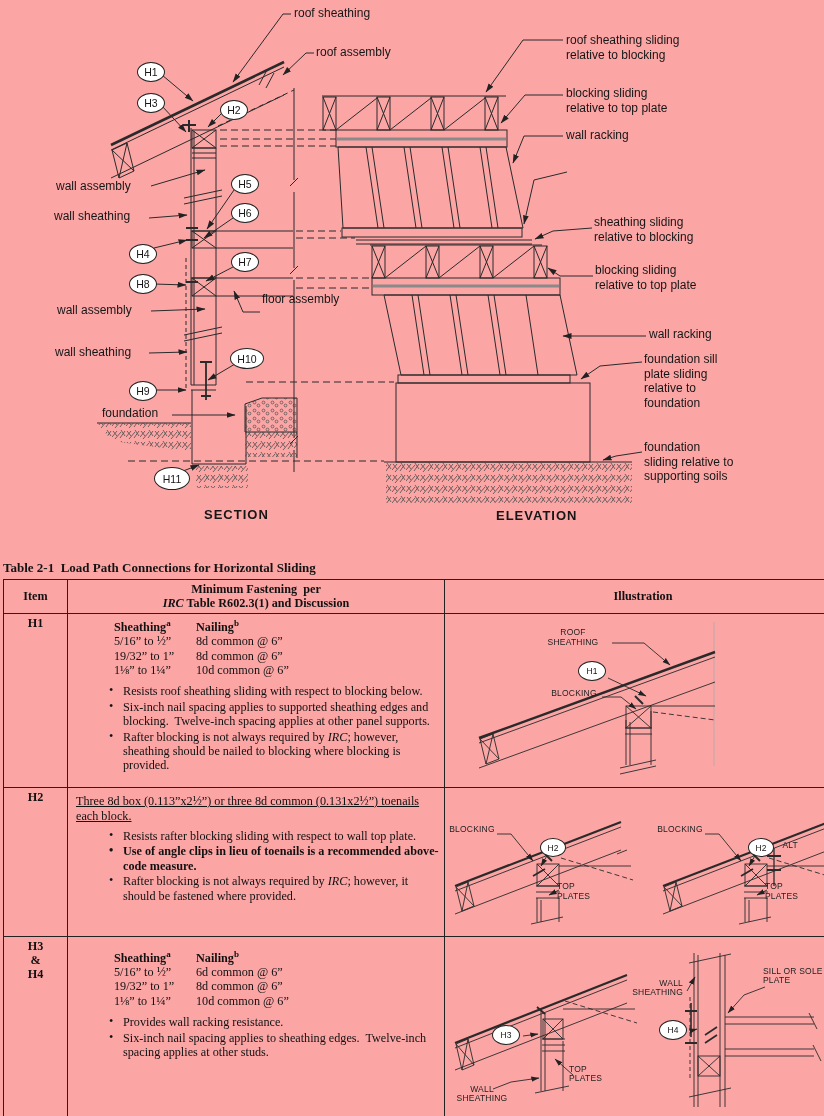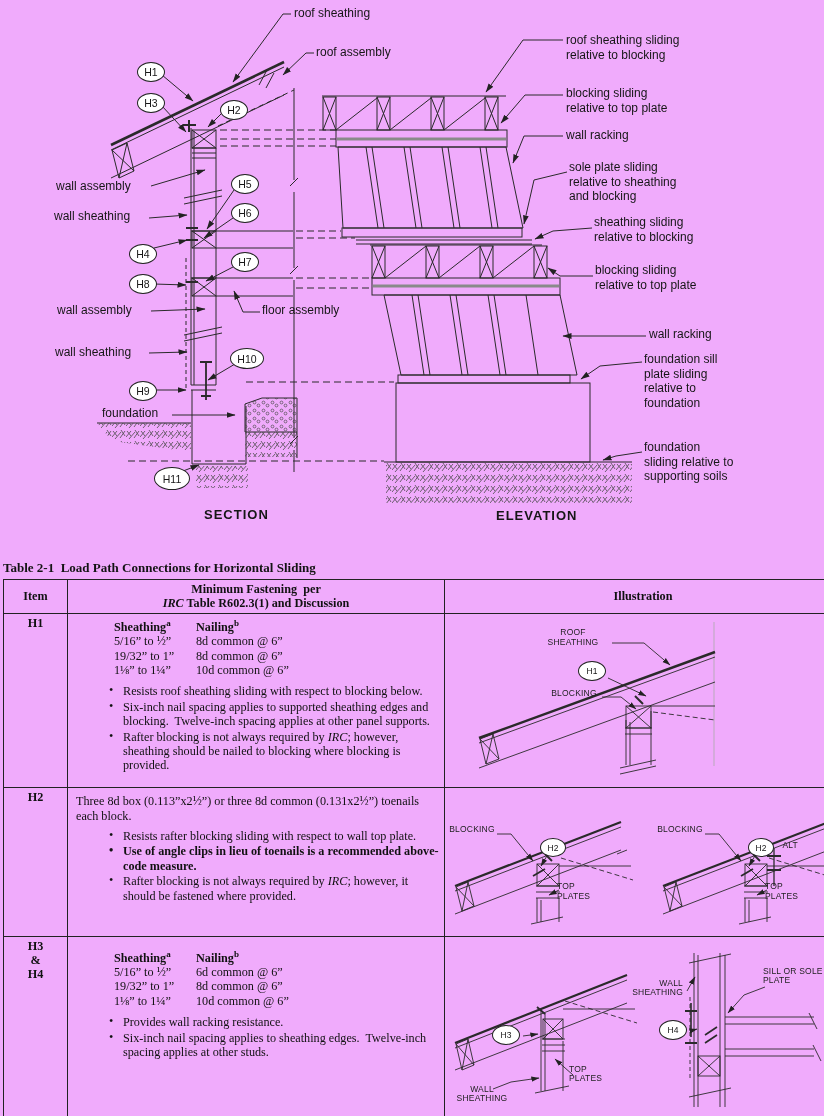--- a/index.html
+++ b/index.html
@@ -1,16 +1,16 @@
 <!DOCTYPE html>
 <html><head>
 <meta charset="utf-8">
 <style>
   html,body{margin:0;padding:0;background:#ffffff;}
-  .page{position:relative;width:824px;height:1116px;background:#f0abfc;overflow:hidden;
+  .page{position:relative;width:824px;height:1116px;background:#fca5a5;overflow:hidden;
         font-family:"Liberation Sans",sans-serif;color:#141414;}
   
   .figure{position:relative;width:824px;height:552px;}
   .figure svg{position:absolute;left:0;top:0;}
   .fl{position:absolute;font:12px/1.22 "Liberation Sans",sans-serif;color:#161616;}
   .cap{font-weight:bold;letter-spacing:1px;font-size:13px;}
   .mk{position:absolute;border:1.2px solid #222;border-radius:50%;
       display:flex;align-items:center;justify-content:center;
       font:10.5px "Liberation Sans",sans-serif;color:#161616;background:#fff;}
   
@@ -19,21 +19,21 @@
   table.lp{border-collapse:collapse;table-layout:fixed;width:815px;
            font:12.2px/1.18 "Liberation Serif",serif;color:#111;}
   table.lp td,table.lp th{border:1.6px solid #222;vertical-align:top;padding:2px 4px;}
   th.c-item{width:55px;} th.c-fast{width:368px;} th.c-ill{width:388px;}
   .hc{text-align:center;font-weight:bold;vertical-align:middle !important;}
   td.item{vertical-align:middle;text-align:center;font-weight:bold;}
   .spec{margin:2px 0 7px 42px;}
   .spec .r{display:flex;}
   .spec .c1{width:82px;}
   .spec b sup{font-size:9px;}
-  .intro{margin:4px 2px 6px 4px;}
+  .intro{margin:4px 2px 6px 4px;text-decoration:underline;}
   .buls{margin:2px 0 2px 36px;}
   .bul{position:relative;padding-left:15px;margin:1px 0;font-family:Liberation Serif, serif;}
   .bul::before{content:"\2022";position:absolute;left:1px;top:-1px;}
   .bul.bb{font-weight:bold;}
   td.ill{position:relative;padding:0;}
   .il{position:absolute;font:8.5px/1.15 "Liberation Sans",sans-serif;
       letter-spacing:.2px;color:#222;text-align:center;}
   .mk2{position:absolute;border:1px solid #222;border-radius:50%;
        display:flex;align-items:center;justify-content:center;
        font:8.5px "Liberation Sans",sans-serif;color:#161616;background:#fff;}
@@ -175,30 +175,29 @@
           <polyline points="642,452 616,456 603,460"></polyline>
         </g>
       </g>
     </svg>
 
     <div class="fl" style="left:294px;top:6px">roof sheathing</div>
     <div class="fl" style="left:316px;top:45px">roof assembly</div>
     <div class="fl" style="left:56px;top:179px">wall assembly</div>
     <div class="fl" style="left:54px;top:209px">wall sheathing</div>
     <div class="fl" style="left:57px;top:303px">wall assembly</div>
-    <div class="fl" style="left:262px;top:303px">floor assembly</div>
+    <div class="fl" style="left:262px;top:292px">floor assembly</div>
     <div class="fl" style="left:55px;top:345px">wall sheathing</div>
     <div class="fl" style="left:102px;top:406px">foundation</div>
     <div class="fl cap" style="left:204px;top:507px">SECTION</div>
     <div class="fl cap" style="left:496px;top:508px">ELEVATION</div>
 
     <div class="fl" style="left:566px;top:33px;width:136px">roof sheathing sliding relative to blocking</div>
     <div class="fl" style="left:566px;top:86px;width:112px">blocking sliding relative to top plate</div>
     <div class="fl" style="left:566px;top:128px">wall racking</div>
-    <div class="fl" style="left:569px;top:160px;width:120px">sole plate sliding relative to sheathing and blocking</div>
     <div class="fl" style="left:594px;top:215px;width:108px">sheathing sliding relative to blocking</div>
     <div class="fl" style="left:595px;top:263px;width:112px">blocking sliding relative to top plate</div>
     <div class="fl" style="left:649px;top:327px">wall racking</div>
     <div class="fl" style="left:644px;top:352px;width:84px">foundation sill plate sliding relative to foundation</div>
     <div class="fl" style="left:644px;top:440px;width:90px">foundation sliding relative to supporting soils</div>
 
     <div class="mk" style="left:137px;top:62px;width:26px;height:18px">H1</div>
     <div class="mk" style="left:137px;top:93px;width:26px;height:18px">H3</div>
     <div class="mk" style="left:220px;top:100px;width:26px;height:18px">H2</div>
     <div class="mk" style="left:231px;top:174px;width:26px;height:18px">H5</div>

